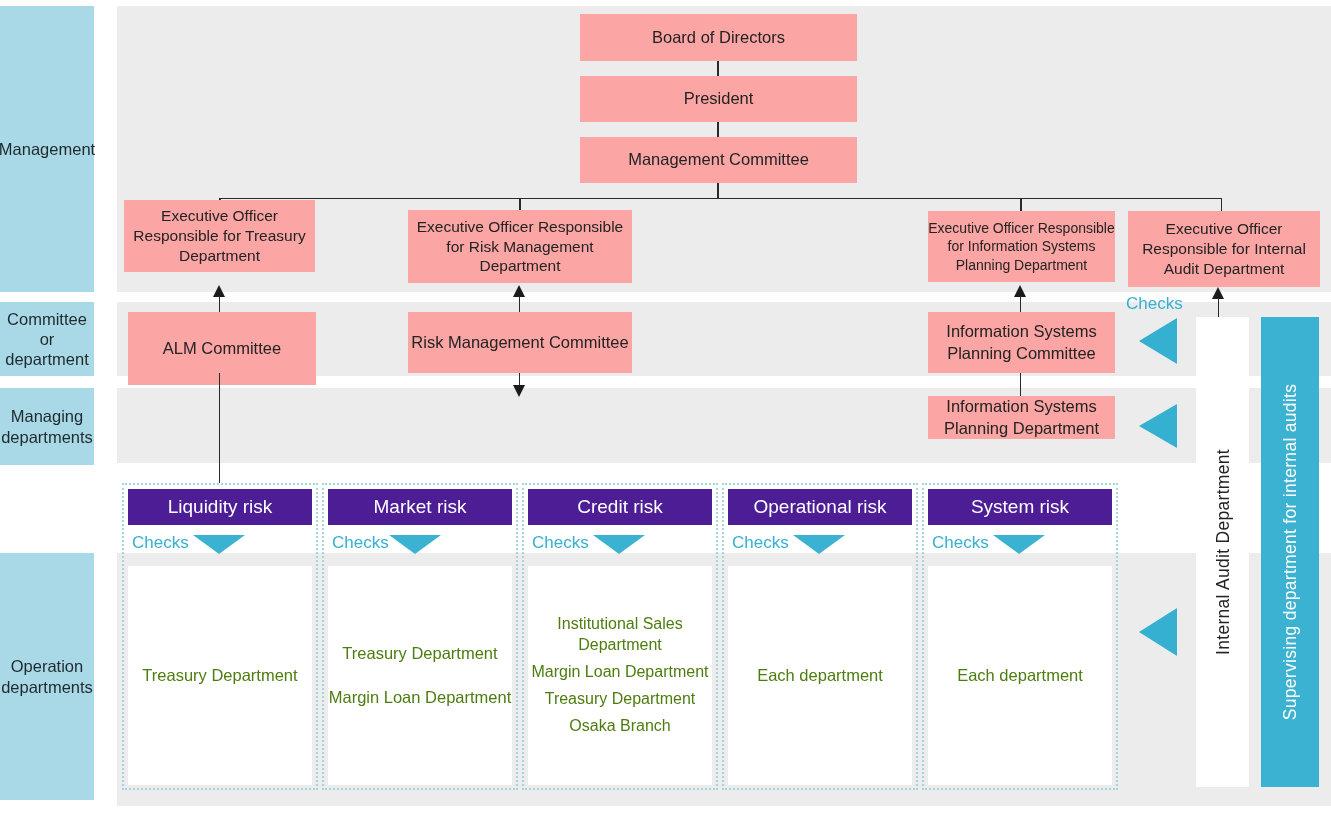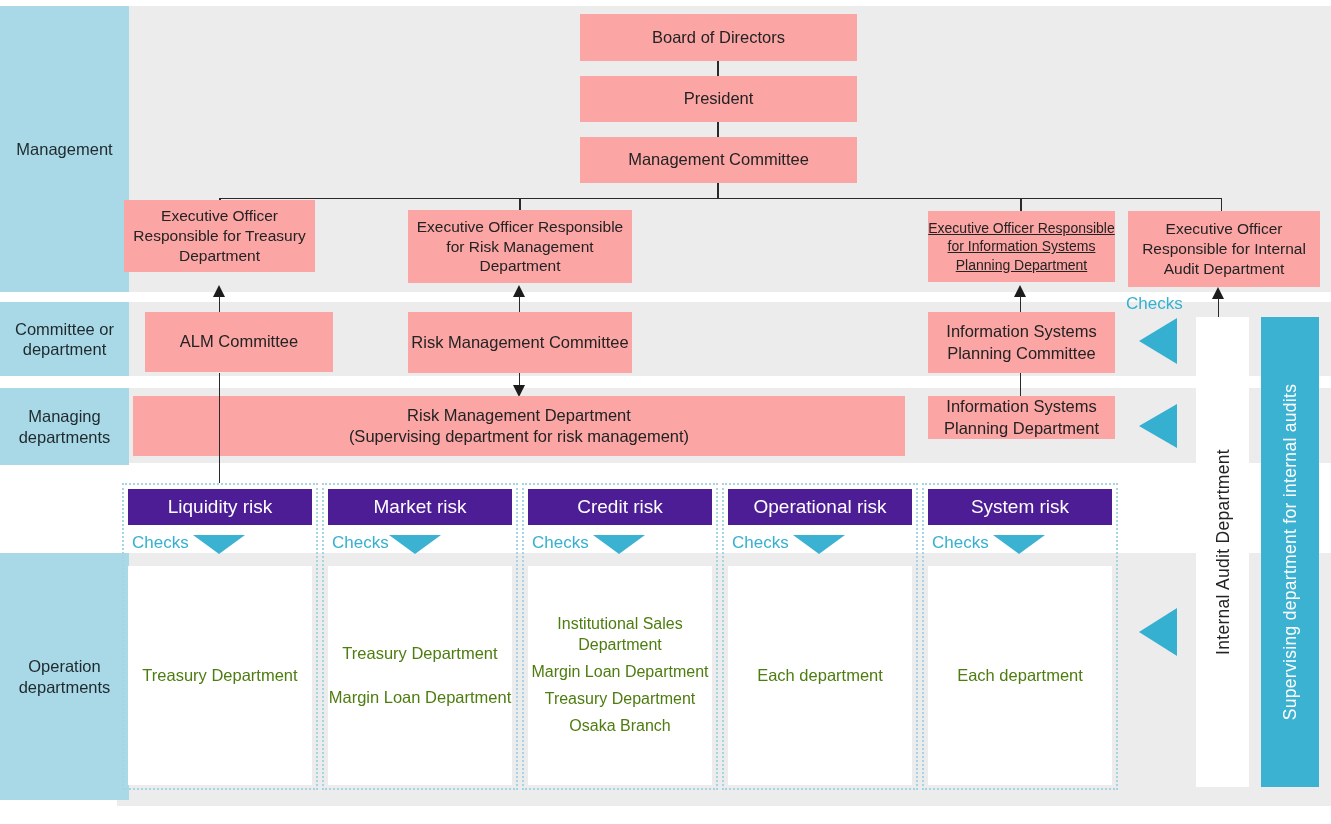--- a/index.html
+++ b/index.html
@@ -3,32 +3,32 @@
 <meta charset="utf-8">
 <style>
   html,body{margin:0;padding:0;background:#fff;}
   .canvas{
     position:relative;width:1331px;height:824px;background:#ffffff;
     font-family:"Liberation Sans", sans-serif;color:#222;overflow:hidden;
   }
   .abs{position:absolute;}
   
   .side-band{
-    position:absolute;left:0;width:129px;background:#a9d9e7;
+    position:absolute;left:0;width:94px;background:#a9d9e7;
     display:flex;align-items:center;justify-content:center;text-align:center;
     font-size:16.5px;line-height:1.22;color:#1e2a2e;
   }
   
   .gray-band{position:absolute;left:117px;width:1214px;background:#ececec;}
   
   .wbox{
     position:absolute;background:#fca5a5;display:flex;align-items:center;justify-content:center;
     text-align:center;font-size:16.5px;line-height:1.28;color:#232323;
   }
-  .wbox.small{font-size:14px;line-height:1.3;text-decoration:underline;}
+  .wbox.small{font-size:14px;line-height:1.3;}
   .wbox.mid{font-size:15.5px;}
   
   .vline{position:absolute;width:1.5px;background:#2a2a2a;}
   .hline{position:absolute;height:1.5px;background:#2a2a2a;}
   
   .tri-up{position:absolute;width:0;height:0;border-left:6px solid transparent;border-right:6px solid transparent;border-bottom:12px solid #1c1c1c;}
   .tri-down-black{position:absolute;width:0;height:0;border-left:6px solid transparent;border-right:6px solid transparent;border-top:12px solid #1c1c1c;}
   
   .tri-left{position:absolute;width:0;height:0;border-right:38px solid #35b0d1;}
   
@@ -126,41 +126,37 @@
 
   <div class="tri-up" style="left:513px;top:285px;"></div>
   <div class="vline" style="left:518.5px;top:296px;height:16px;"></div>
 
   <div class="tri-up" style="left:1014px;top:285px;"></div>
   <div class="vline" style="left:1019.5px;top:296px;height:16px;"></div>
 
   <div class="tri-up" style="left:1212px;top:287px;"></div>
   <div class="vline" style="left:1217.5px;top:298px;height:19px;"></div>
 
-  <div class="wbox" style="left:145px;top:312px;width:188px;height:60px;text-align:center;">
+  <div class="wbox" style="left:128px;top:312px;width:188px;height:73px;text-align:center;">
     <span>ALM Committee</span>
   </div>
   <div class="wbox" style="left:408px;top:312px;width:224px;height:61px;">
     <span>Risk Management Committee</span>
   </div>
   <div class="wbox" style="left:928px;top:312px;width:187px;height:61px;">
     <span>Information Systems Planning Committee</span>
   </div>
 
   <div class="vline" style="left:518.5px;top:373px;height:14px;"></div>
   <div class="tri-down-black" style="left:513px;top:385px;"></div>
 
   <div class="vline" style="left:1019.5px;top:373px;height:23px;"></div>
 
   <div class="vline" style="left:218.5px;top:373px;height:110px;z-index:5;"></div>
 
-  <div class="wbox" style="left:133px;top:396px;width:772px;height:60px;flex-direction:column;">
-    <span>Risk Management Department</span>
-    <span>(Supervising department for risk management)</span>
-  </div>
   <div class="wbox" style="left:928px;top:396px;width:187px;height:43px;padding:0 14px;box-sizing:border-box;">
     <span>Information Systems Planning Department</span>
   </div>
 
   <div class="abs checks-text" style="left:1126px;top:294px;">Checks</div>
 
   <div class="tri-left" style="left:1139px;top:318px;border-top:23px solid transparent;border-bottom:23px solid transparent;"></div>
   <div class="tri-left" style="left:1139px;top:404px;border-top:22px solid transparent;border-bottom:22px solid transparent;"></div>
   <div class="tri-left" style="left:1139px;top:608px;border-top:24px solid transparent;border-bottom:24px solid transparent;"></div>
 

